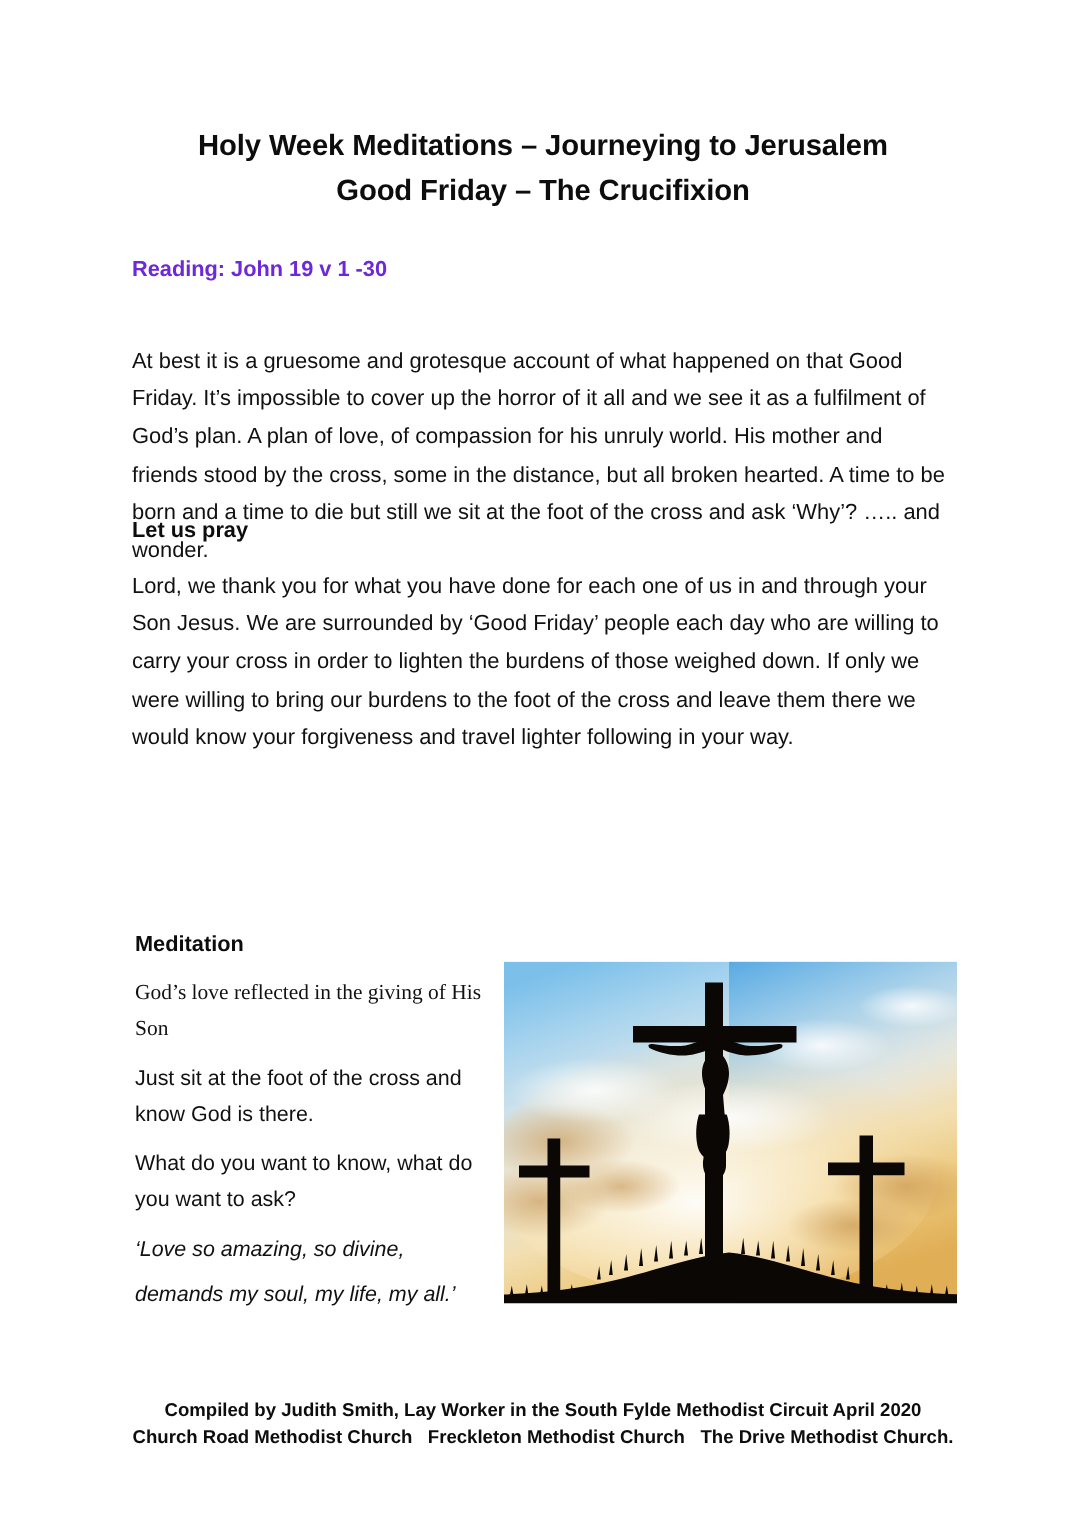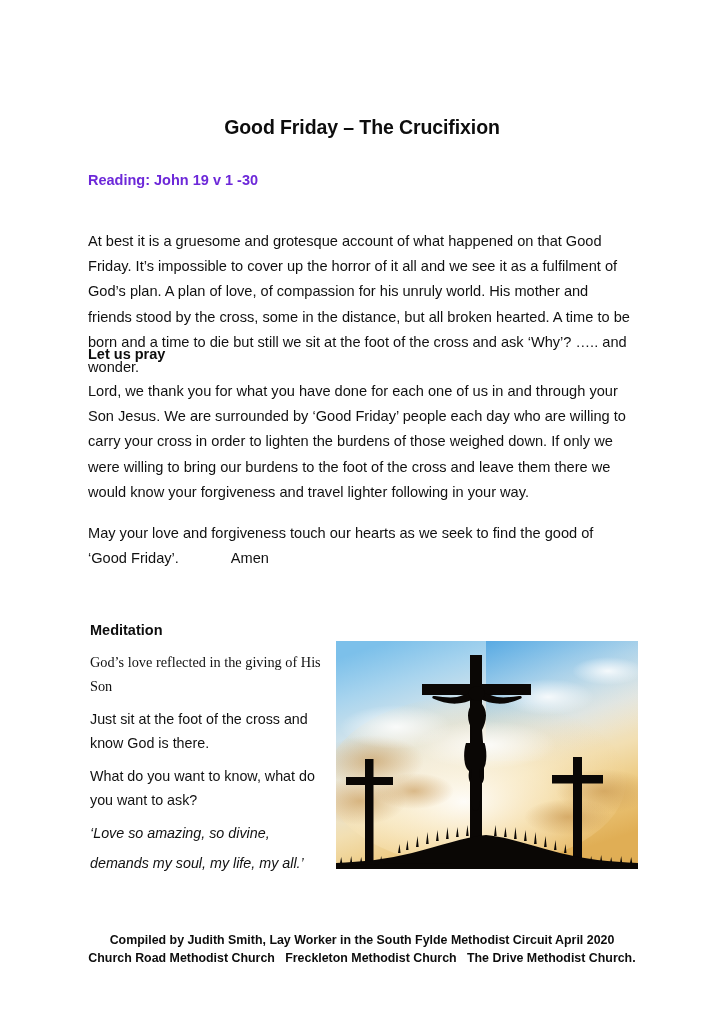--- a/index.html
+++ b/index.html
@@ -115,31 +115,31 @@
     font-weight: bold;
     color: #0d0d0d;
   }
   .footer div { white-space: pre; }
 </style>
 </head>
 <body>
 
 <div class="page">
 
+  <div class="doc-title line1">Holy Week Meditations – Journeying to Jerusalem</div>
   <div class="doc-title line2">Good Friday – The Crucifixion</div>
 
   <div class="reading-line">Reading: John 19 v 1 -30</div>
 
   <div class="body-block intro-block">At best it is a gruesome and grotesque account of what happened on that Good Friday. It’s impossible to cover up the horror of it all and we see it as a fulfilment of God’s plan. A plan of love, of compassion for his unruly world. His mother and friends stood by the cross, some in the distance, but all broken hearted. A time to be born and a time to die but still we sit at the foot of the cross and ask ‘Why’?  ….. and wonder.</div>
 
   <div class="pray-heading">Let us pray</div>
 
   <div class="body-block prayer-block">Lord, we thank you for what you have done for each one of us in and through your Son Jesus. We are surrounded by ‘Good Friday’ people each day who are willing to carry your cross in order to lighten the burdens of those weighed down. If only we were willing to bring our burdens to the foot of the cross and leave them there we would know your forgiveness and travel lighter following in your way.</div>
 
-  <div class="body-block closing-block"><span>May your love and forgiveness touch our hearts as we seek to find the good of ‘Good Friday’.</span><span class="amen-gap"></span><span>Amen</span></div>
 
   <div class="meditation-heading">Meditation</div>
 
   <div class="med-block med-1">God’s love reflected in the giving of His Son</div>
   <div class="med-block med-3">What do you want to know, what do you want to ask?</div>
   <div class="med-block med-2">Just sit at the foot of the cross and know God is there.</div>
   <div class="med-block med-4">‘Love so amazing, so divine,</div>
   <div class="med-block med-5">demands my soul, my life, my all.’</div>
 
   <div class="picture">

